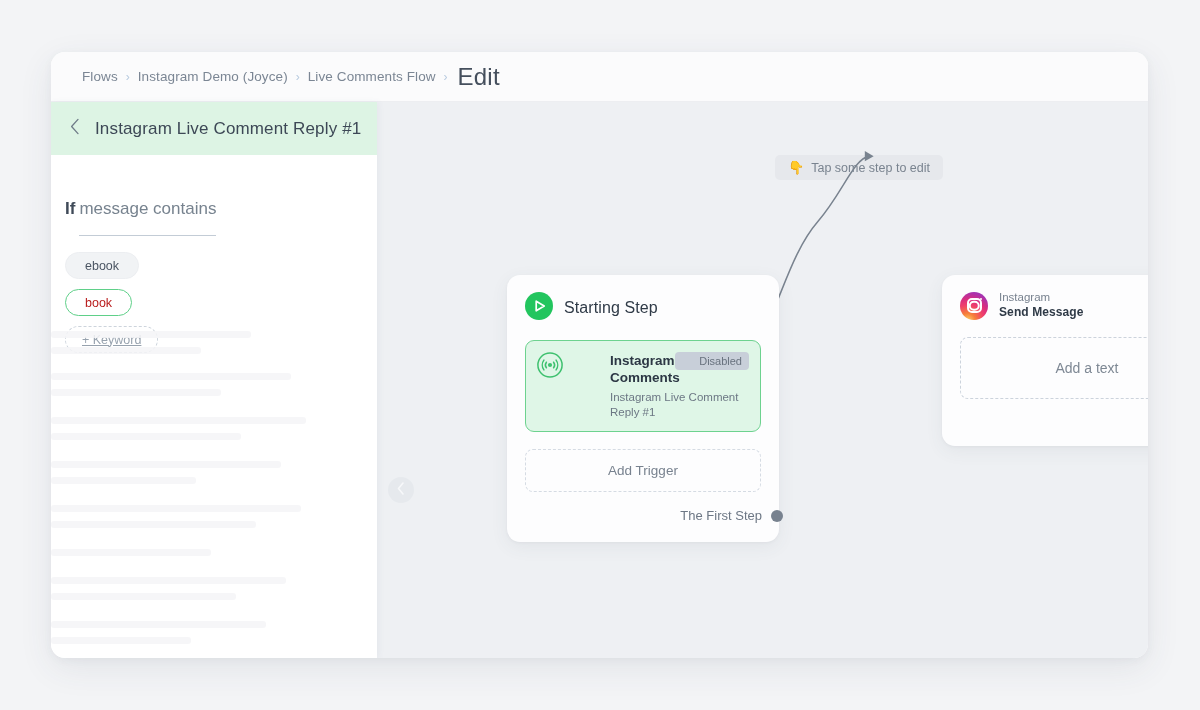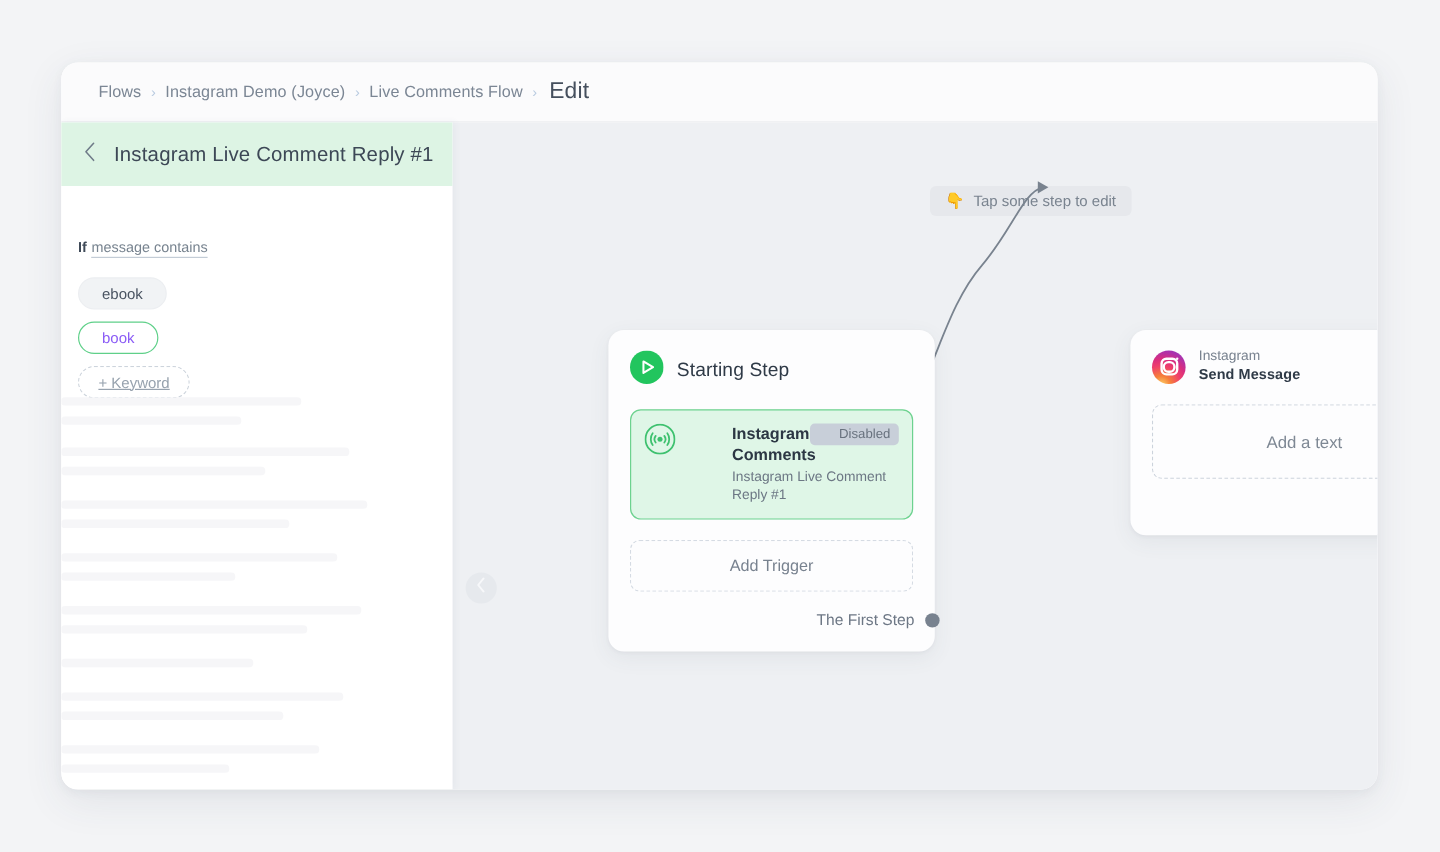--- a/index.html
+++ b/index.html
@@ -56,21 +56,21 @@
   }
 
   .crumb-sep {
     color: #b9cbe0;
     font-size: 12px;
     line-height: 1;
     transform: translateY(-0.5px);
   }
 
   .crumb-current {
-    font-size: 19px;
+    font-size: 24px;
     color: #454f5d;
     margin-left: 2px;
     letter-spacing: 0.2px;
   }
 
   .topbar-right {
     margin-left: auto;
     display: flex;
     align-items: center;
     height: 100%;
@@ -143,31 +143,31 @@
 
   .section-title {
     font-size: 13.5px;
     font-weight: bold;
     color: #39434f;
     letter-spacing: 0.05px;
   }
 
   .if-row {
     margin-top: 12px;
-    font-size: 12px;
+    font-size: 17px;
     color: #3f4a58;
     display: flex;
     align-items: flex-start;
     gap: 4px;
   }
   .if-label { font-weight: bold; }
   .if-value {
     color: #77838f;
     border-bottom: 1px solid #c3ccd6;
-    padding-bottom: 1px;
+    padding-bottom: 16px;
     cursor: pointer;
   }
 
   .chips { margin-top: 16px; }
 
   .chip {
     display: inline-flex;
     align-items: center;
     justify-content: center;
     height: 27px;
@@ -179,21 +179,21 @@
   }
   .chip-row { display: block; }
 
   .chip-filled {
     background: #f1f3f5;
     color: #4a5462;
     border: 1px solid #eceef1;
   }
   .chip-selected {
     background: #ffffff;
-    color: #8b5cf6;
+    color: #b91c1c;
     border: 1.4px solid #5fd089;
     text-align: right;
   }
   .chip-add {
     background: transparent;
     color: #97a2ae;
     border: 1.4px dashed #cdd4dc;
     padding: 0 16px;
     text-decoration: underline;
   }

